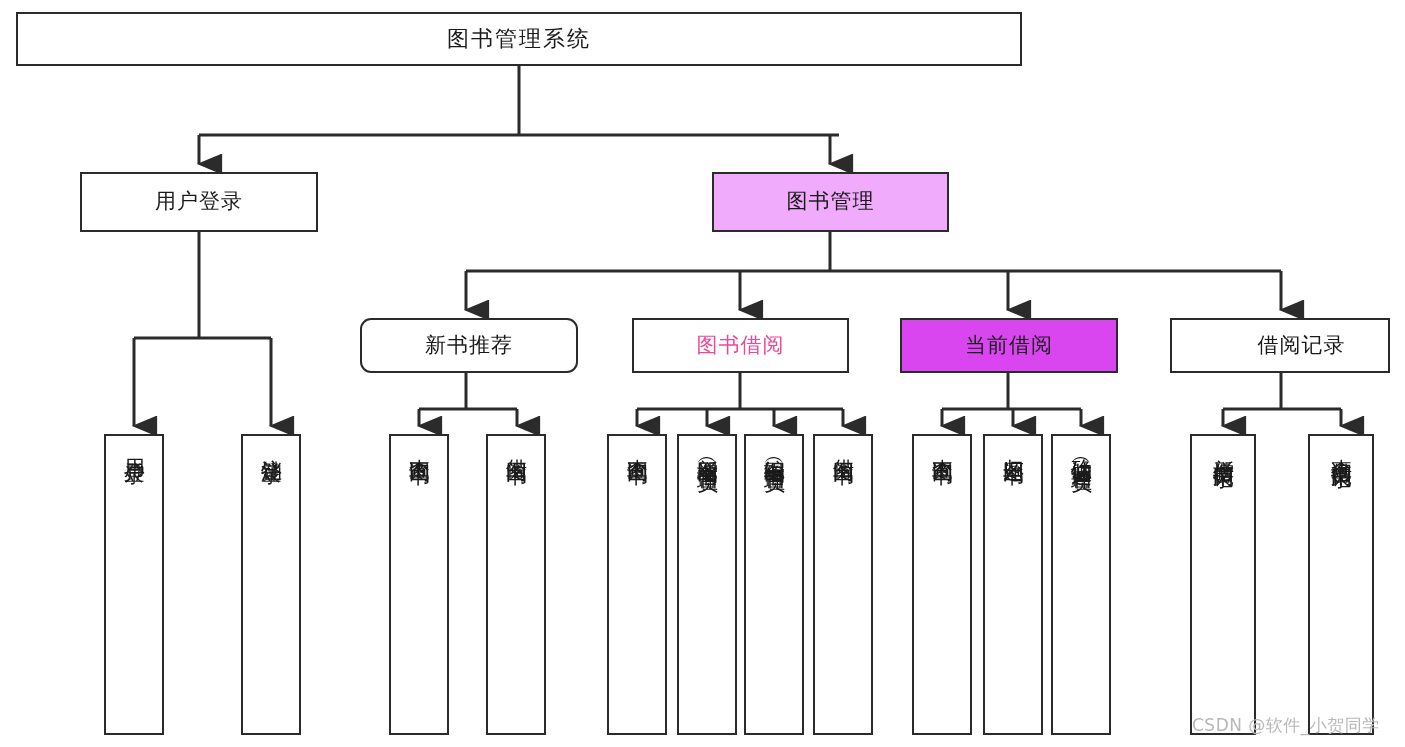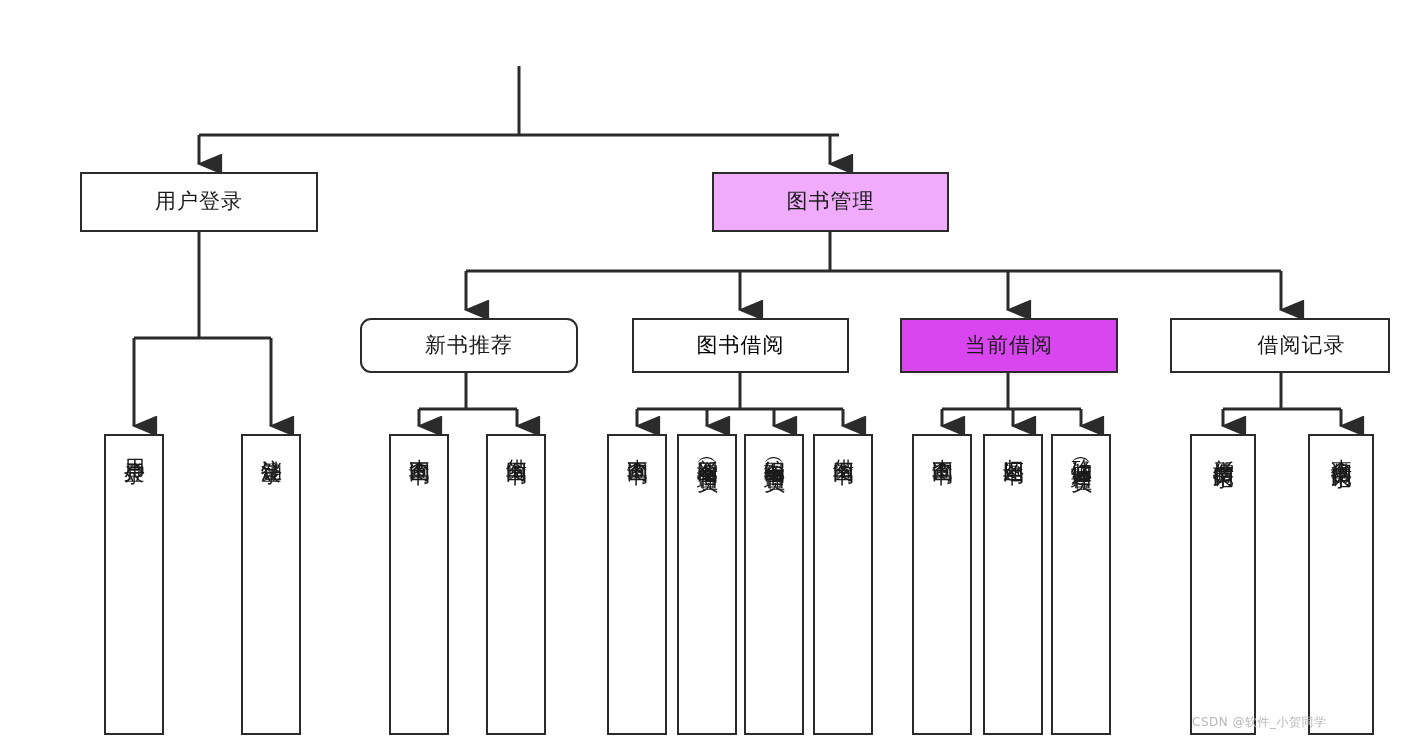--- a/index.html
+++ b/index.html
@@ -54,21 +54,21 @@
     text-orientation: upright;
     font-size: 21px;
     line-height: 1.18;
     letter-spacing: 2px;
     white-space: nowrap;
   }
   .watermark {
     position: absolute;
     left: 1192px;
     top: 714px;
-    font-size: 12px;
+    font-size: 17px;
     color: #b8b8b8;
     white-space: nowrap;
     letter-spacing: 0.5px;
     pointer-events: none;
   }
 </style>
 </head>
 <body>
 
 <div id="diagram-root" style="background: rgb(255, 255, 255);">
@@ -116,32 +116,35 @@
       <path d="M1013,409 L1013,426" marker-end="url(#arrow)"></path>
       <path d="M1081,409 L1081,426" marker-end="url(#arrow)"></path>
 
       <path d="M1281,373 L1281,409"></path>
       <path d="M1223,409 L1341,409"></path>
       <path d="M1223,409 L1223,426" marker-end="url(#arrow)"></path>
       <path d="M1341,409 L1341,426" marker-end="url(#arrow)"></path>
     </g>
   </svg>
 
+  <div class="node node-h node-root" style="left: 16px; top: 12px; width: 1006px; height: 54px; border-color: rgb(43, 43, 43); background: rgb(255, 255, 255); color: rgb(26, 26, 26);">
+    <span class="node-label">图书管理系统</span>
+  </div>
 
   <div class="node node-h" style="left: 80px; top: 172px; width: 238px; height: 60px; border-color: rgb(43, 43, 43); background: rgb(255, 255, 255); color: rgb(26, 26, 26);">
     <span class="node-label">用户登录</span>
   </div>
   <div class="node node-h" style="left: 712px; top: 172px; width: 237px; height: 60px; border-color: rgb(43, 43, 43); background: #f0abfc; color: rgb(26, 26, 26);">
     <span class="node-label">图书管理</span>
   </div>
 
   <div class="node node-h" style="left: 360px; top: 318px; width: 218px; height: 55px; border-color: rgb(43, 43, 43); background: rgb(255, 255, 255); color: rgb(26, 26, 26); border-radius: 11px;">
     <span class="node-label">新书推荐</span>
   </div>
-  <div class="node node-h" style="left: 632px; top: 318px; width: 217px; height: 55px; border-color: rgb(43, 43, 43); background: rgb(255, 255, 255); color: #000000;">
+  <div class="node node-h" style="left: 632px; top: 318px; width: 217px; height: 55px; border-color: rgb(43, 43, 43); background: rgb(255, 255, 255); color: #ec4899;">
     <span class="node-label">图书借阅</span>
   </div>
   <div class="node node-h" style="left: 900px; top: 318px; width: 218px; height: 55px; border-color: rgb(43, 43, 43); background: #d946ef; color: rgb(26, 26, 26);">
     <span class="node-label">当前借阅</span>
   </div>
   <div class="node node-h" style="left: 1170px; top: 318px; width: 220px; height: 55px; border-color: rgb(43, 43, 43); background: rgb(255, 255, 255); color: rgb(26, 26, 26); padding-left: 43px;">
     <span class="node-label">借阅记录</span>
   </div>
 
   <div class="node node-leaf" style="left: 104px; top: 434px; width: 60px; height: 301px; border-color: rgb(43, 43, 43); background: rgb(255, 255, 255); color: rgb(26, 26, 26);">

